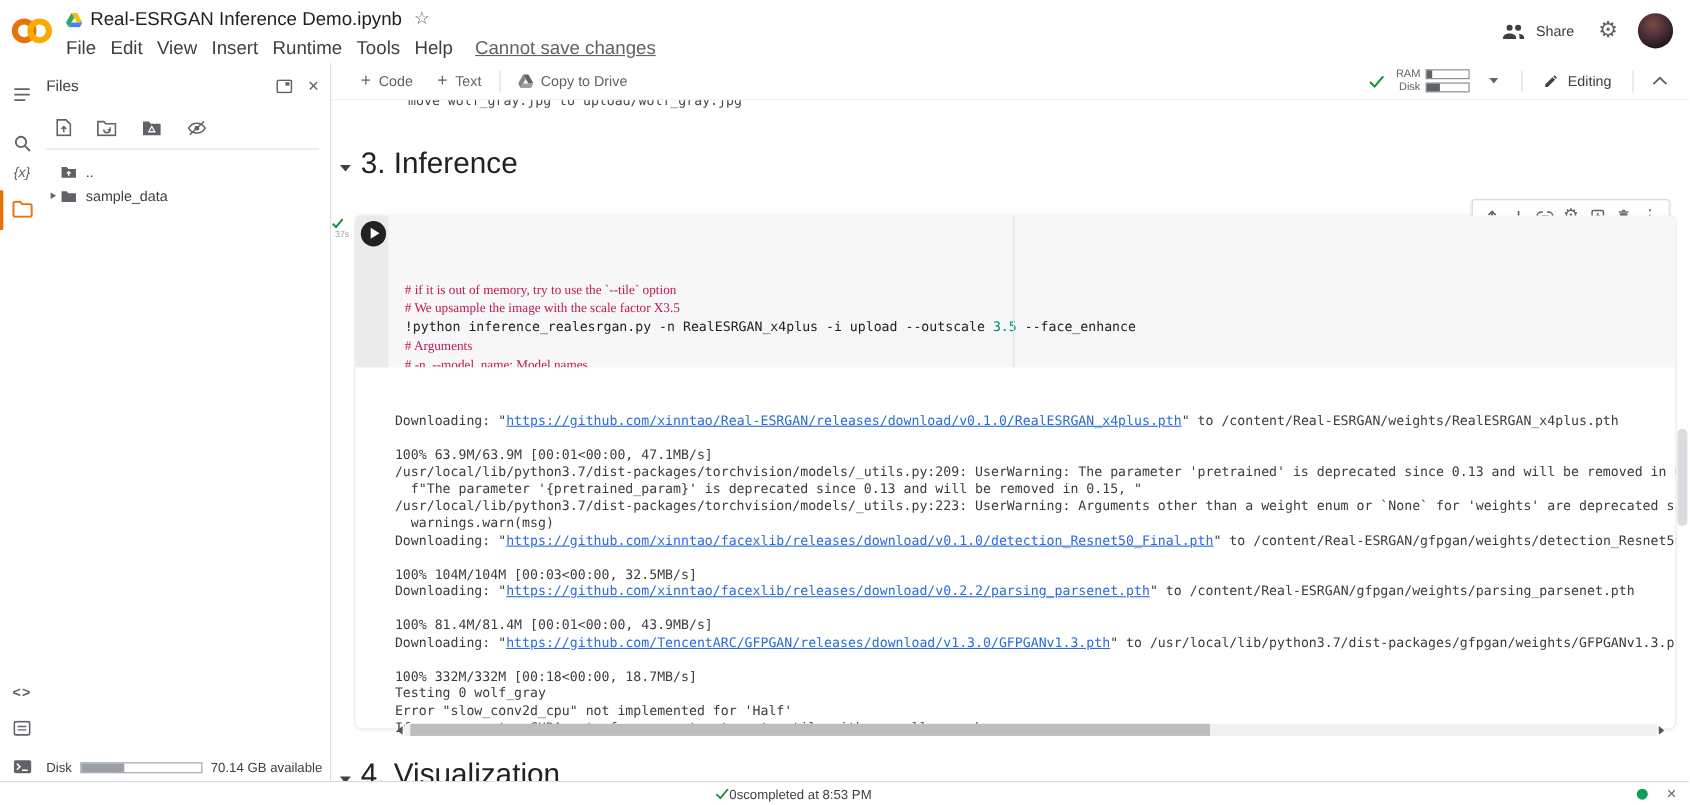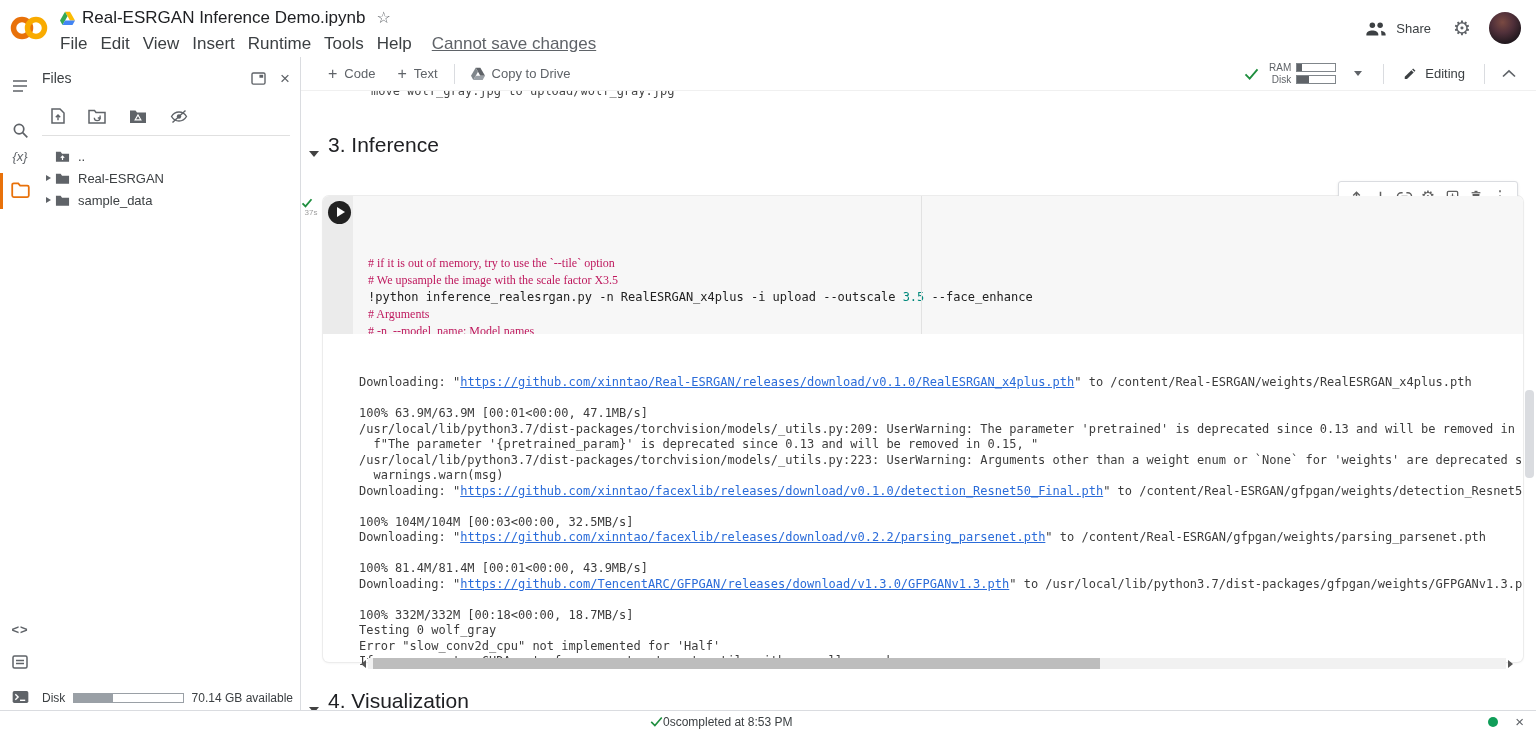--- a/index.html
+++ b/index.html
@@ -69,21 +69,21 @@
   .res-label{font-size:10px;color:#5f6368;width:24px;text-align:right;line-height:10px;}
   .res-bar{width:38px;height:7px;border:1px solid #80868b;position:relative;background:#fff;}
   .res-fill{position:absolute;left:0;top:0;bottom:0;background:#5f6368;}
   .caret-down{width:0;height:0;border-left:4.5px solid transparent;border-right:4.5px solid transparent;
               border-top:5px solid #5f6368;margin:0 10px;}
   .editing-btn{display:flex;align-items:center;gap:8px;font-size:13px;color:#3c4043;padding:0 14px;}
   .collapse-all{padding:0 12px;}
 
   .nb-content{position:absolute;top:0;left:0;right:0;bottom:0;z-index:1;}
   .scrolled-line{position:absolute;left:70px;top:27px;font:12px/14px "DejaVu Sans Mono",monospace;color:#454545;}
-  .section-h{position:absolute;left:6px;display:flex;align-items:flex-end;color:#202124;font-size:21px;}
+  .section-h{position:absolute;left:6px;display:flex;align-items:center;color:#202124;font-size:27px;}
   .h3{top:76px;} .h4{top:632px;}
   .sec-caret{width:0;height:0;border-left:5.5px solid transparent;border-right:5.5px solid transparent;
              border-top:6.5px solid #424242;margin:9px 9px 0 2px;}
   .sec-label{white-space:nowrap;}
 
   
   .cell{position:absolute;left:22px;top:139px;width:1200px;height:466px;background:#fff;
         border-radius:6px;box-shadow:0 0 0 1px #ececec,0 1px 3px rgba(0,0,0,.07);}
   .cell-exec{position:absolute;left:-22px;top:2px;width:20px;text-align:center;}
   .exec-time{font-size:8px;color:#9e9e9e;display:block;margin-top:0px;}
@@ -261,29 +261,20 @@
           </span>
           <span class="tree-label">..</span>
         </div>
         <div class="tree-row">
           <span class="tree-caret show"></span>
           <span class="tree-ic">
             <svg width="15" height="13" viewBox="0 0 16 13">
               <path d="M1 1.5h5l1.5 2H15V12H1z" fill="#5f6368"></path>
             </svg>
           </span>
-          <span class="tree-label">Real-ESRGAN</span>
-        </div>
-        <div class="tree-row">
-          <span class="tree-caret show"></span>
-          <span class="tree-ic">
-            <svg width="15" height="13" viewBox="0 0 16 13">
-              <path d="M1 1.5h5l1.5 2H15V12H1z" fill="#5f6368"></path>
-            </svg>
-          </span>
           <span class="tree-label">sample_data</span>
         </div>
       </div>
     <div class="fp-disk">
       <span>Disk</span>
       <span class="disk-bar">
         <span class="disk-fill" style="width: 36%;"></span>
       </span>
       <span>70.14 GB available</span>
     </div>

